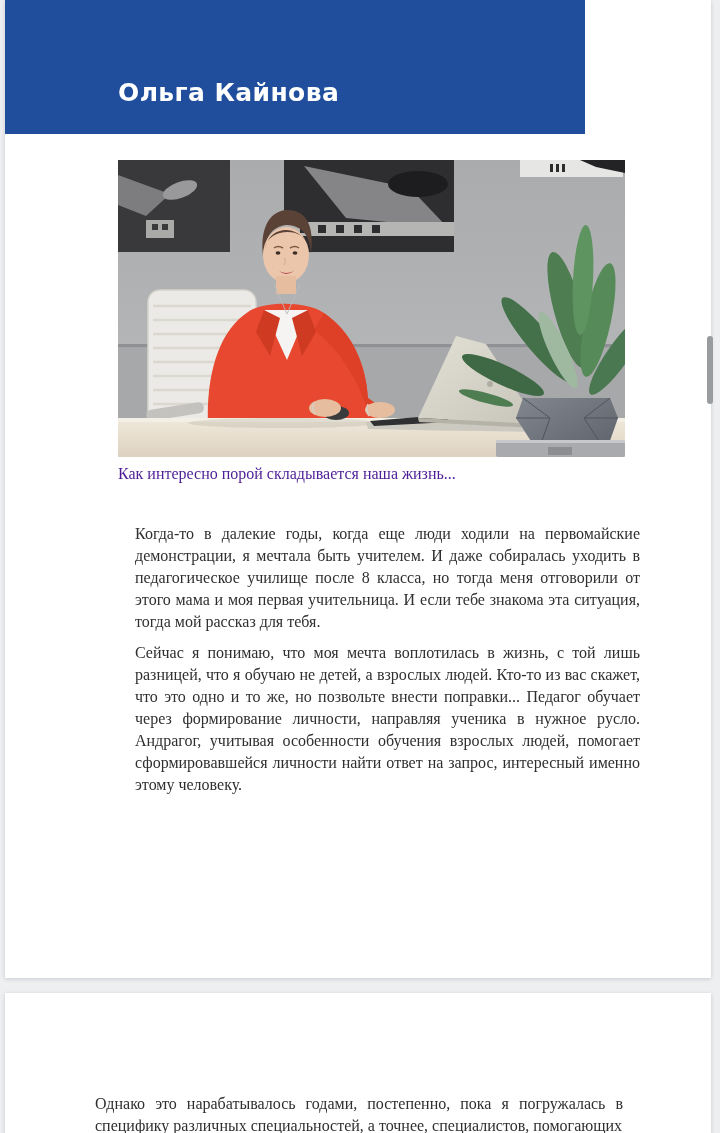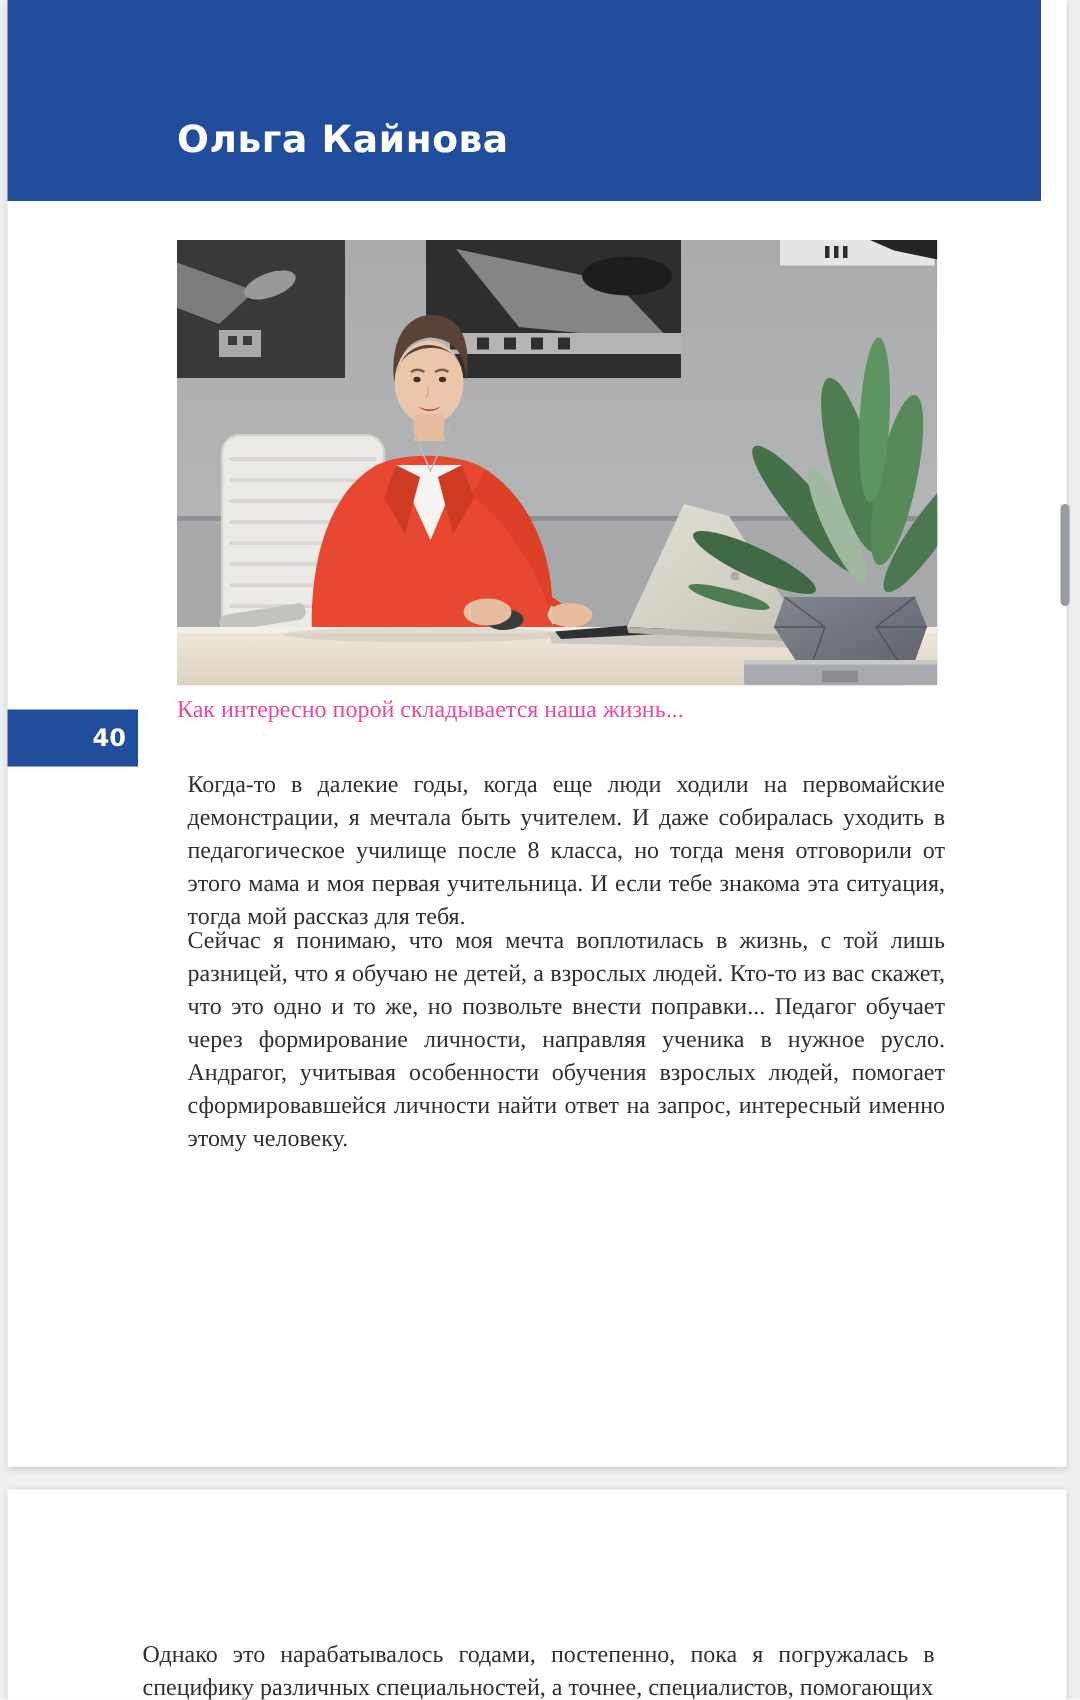--- a/index.html
+++ b/index.html
@@ -15,21 +15,21 @@
     position: absolute;
     left: 5px; width: 706px;
     background: #ffffff;
     box-shadow: 0 1px 4px rgba(40,45,60,.18);
   }
   #page1 { top: 0; height: 978px; }
   #page2 { top: 993px; height: 160px; }
 
   .chapter-header {
     position: absolute; top: 0; left: 0;
-    width: 689px; height: 134px;
+    width: 580px; height: 134px;
     background: #204e9c;
   }
   .chapter-title {
     position: absolute; left: 113px; top: 78px;
     margin: 0;
     color: #ffffff;
     font-family: "DejaVu Sans", "Liberation Sans", sans-serif;
     font-size: 25px; font-weight: 800;
     letter-spacing: 0.4px;
   }
@@ -51,32 +51,32 @@
     text-align: right;
     line-height: 38px;
     padding-right: 8px;
   }
 
   .caption {
     position: absolute; left: 113px; top: 463px;
     width: 505px;
     margin: 0;
     font-size: 16px; line-height: 22px;
-    color: #ec4899;
+    color: #4c1d95;
   }
   .body-par {
     position: absolute; left: 113px;
     width: 505px;
-    margin: 7px;
+    margin: 17px;
     font-size: 16px; line-height: 22px;
     color: #2f2f31;
     text-align: justify;
   }
   #par1 { top: 506px; }
-  #par2 { top: 610px; font-family: Liberation Serif, serif; }
+  #par2 { top: 625px; font-family: Liberation Serif, serif; }
   #par3 { top: 812px; }
 
   .next-par {
     position: absolute; left: 90px; top: 100px;
     width: 528px;
     margin: 0;
     font-size: 16px; line-height: 22px;
     color: #2f2f31;
     text-align: justify;
   }
@@ -224,21 +224,20 @@
       </g>
 
       <g>
         <rect x="378" y="280" width="129" height="17" rx="2" fill="#a8aaae"></rect>
         <rect x="378" y="280" width="129" height="3" fill="#c6c8ca"></rect>
         <rect x="430" y="287" width="24" height="8" fill="#8b8d91"></rect>
       </g>
     </svg>
   </div>
 
-  <div class="page-number-tab">40</div>
 
   <p class="caption">Как интересно порой складывается наша жизнь...</p>
 
   <p class="body-par" id="par1">Когда-то в далекие годы, когда еще люди ходили на первомайские демонстрации, я мечтала быть учителем. И даже собиралась уходить в педагогическое училище после 8 класса, но тогда меня отговорили от этого мама и моя первая учительница. И если тебе знакома эта ситуация, тогда мой рассказ для тебя.</p>
   <p class="body-par" id="par2">Сейчас я понимаю, что моя мечта воплотилась в жизнь, с той лишь разницей, что я обучаю не детей, а взрослых людей. Кто-то из вас скажет, что это одно и то же, но позвольте внести поправки... Педагог обучает через формирование личности, направляя ученика в нужное русло. Андрагог, учитывая особенности обучения взрослых людей, помогает сформировавшейся личности найти ответ на запрос, интересный именно этому человеку.</p>
 </div>
 
 <div class="page" id="page2">
   <p class="next-par">Однако это нарабатывалось годами, постепенно, пока я погружалась в специфику различных специальностей, а точнее, специалистов, помогающих</p>
 </div>

